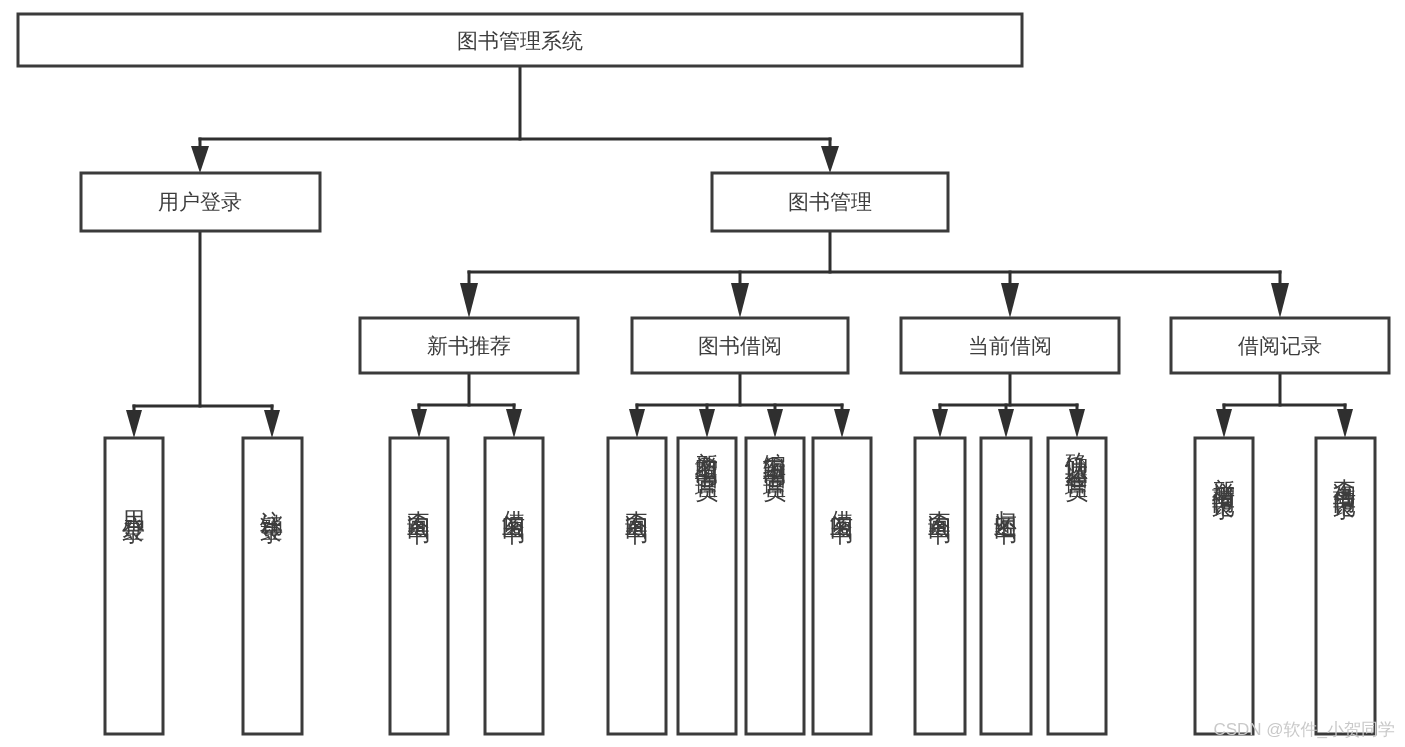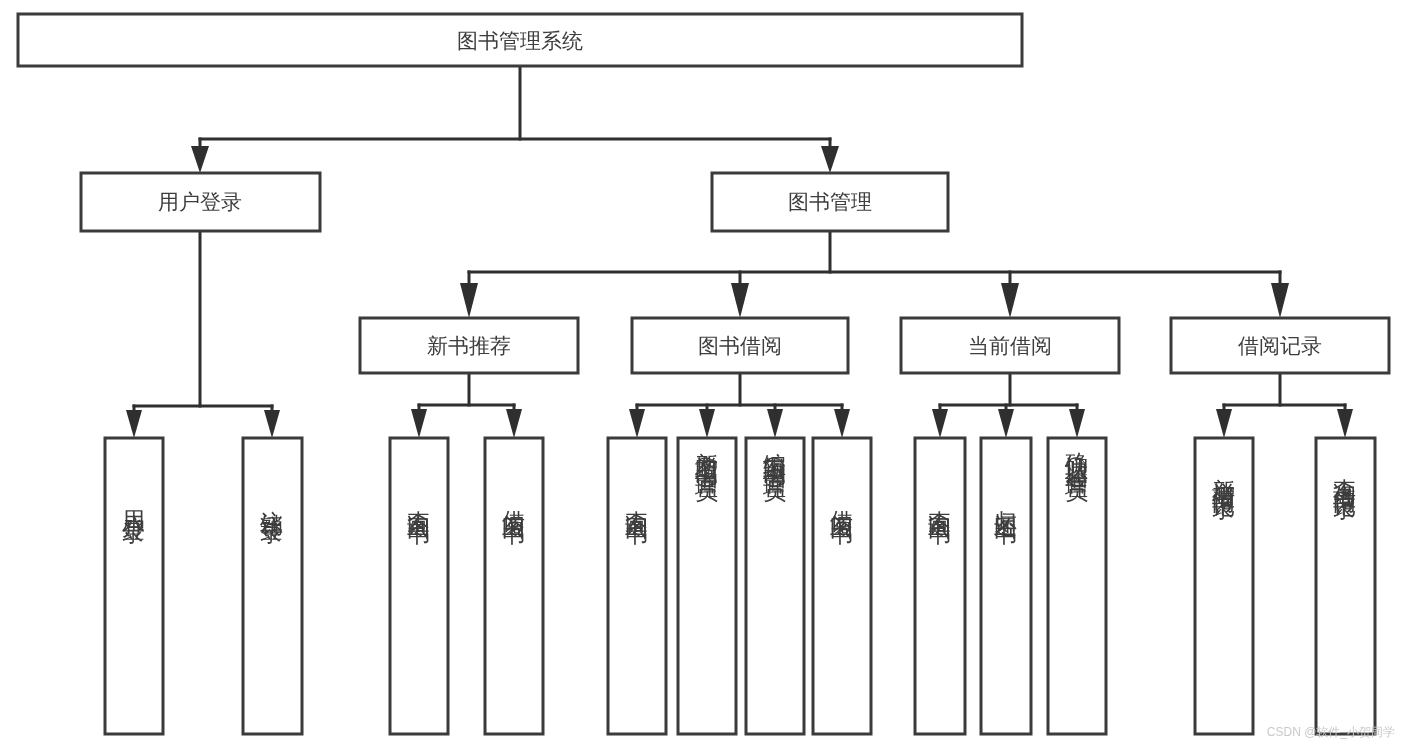--- a/index.html
+++ b/index.html
@@ -54,21 +54,21 @@
     text-anchor: middle;
     writing-mode: vertical-rl;
     glyph-orientation-vertical: 0;
     letter-spacing: 4px;
   }
   .watermark {
     position: absolute;
     right: 10px;
     bottom: 6px;
     font-family: "Liberation Sans", "DejaVu Sans", sans-serif;
-    font-size: 12px;
+    font-size: 17px;
     color: #c9c9c9;
     white-space: nowrap;
     pointer-events: none;
   }
 </style>
 </head>
 <body>
 
 <div id="diagram-root">
   <svg class="flow" viewBox="0 0 1405 747" xmlns="http://www.w3.org/2000/svg">

